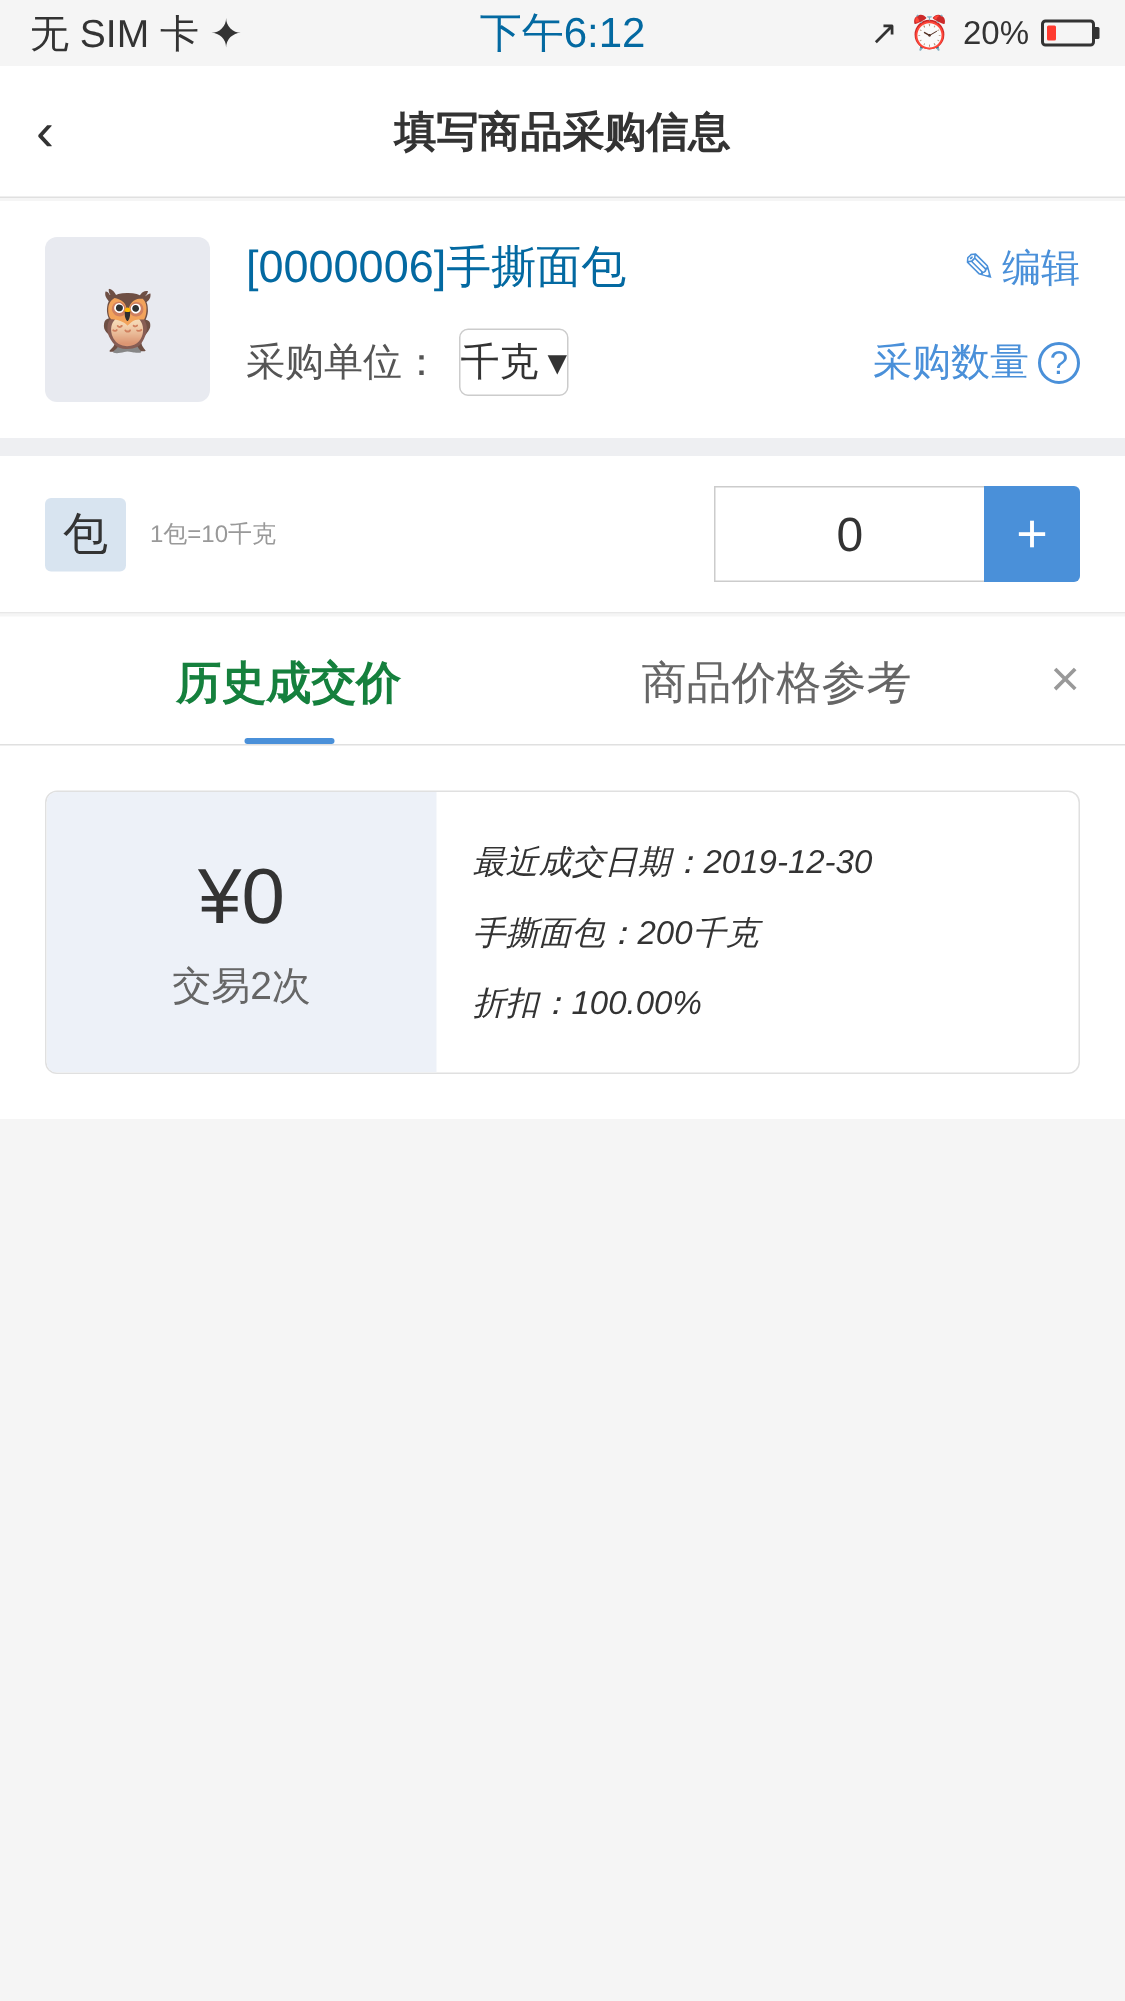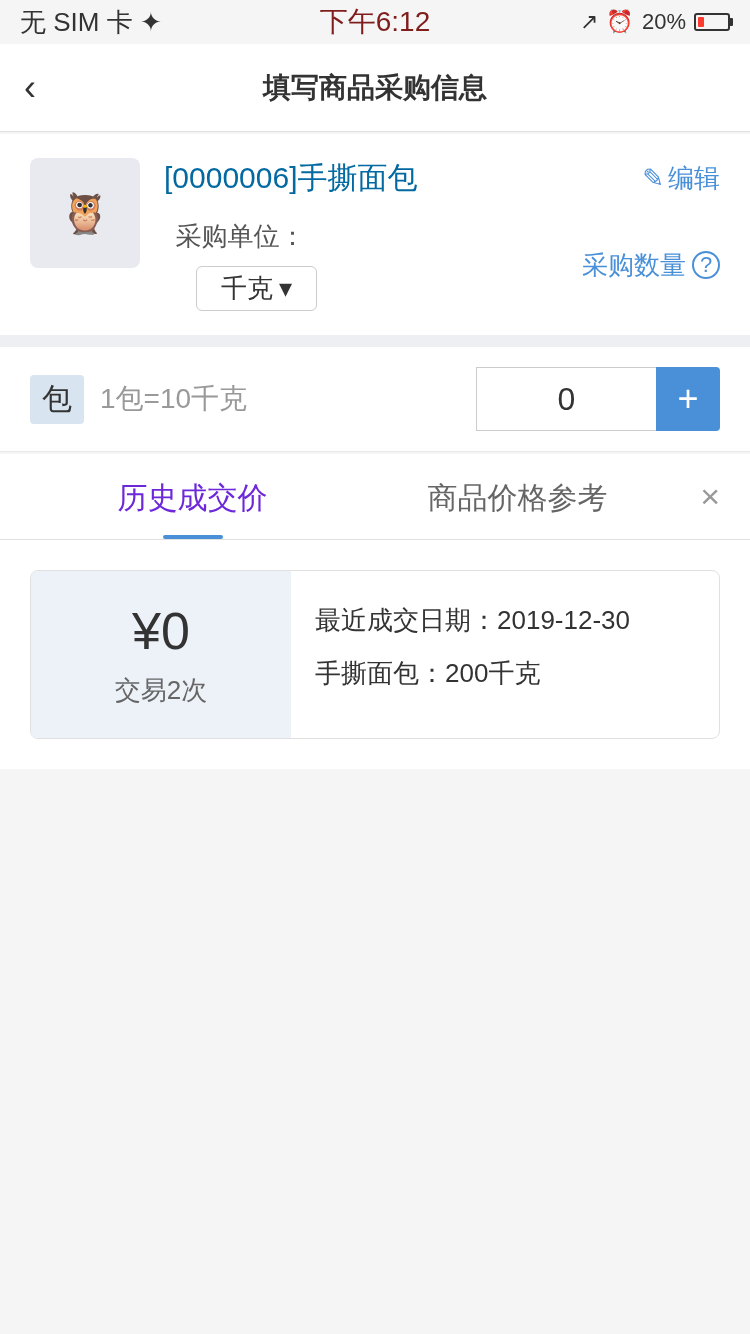--- a/index.html
+++ b/index.html
@@ -22,21 +22,21 @@
       justify-content: space-between;
       padding: 0 20px;
     }
     .status-left {
       font-size: 26px;
       color: #333;
       font-weight: 500;
     }
     .status-center {
       font-size: 28px;
-      color: #7f1d1d;
+      color: #0369a1;
       font-weight: 500;
       position: absolute;
       left: 50%;
       transform: translateX(-50%);
     }
     .status-right {
       display: flex;
       align-items: center;
       gap: 8px;
       font-size: 22px;
@@ -146,27 +146,26 @@
     }
     .unit-label {
       font-size: 26px;
       color: #555;
     }
     .unit-select {
       display: inline-flex;
       align-items: center;
       border: 1px solid #ccc;
       border-radius: 6px;
-      padding: 4px 24px;
+      padding: 4px 0;
       font-size: 26px;
       color: #333;
       background: #fff;
       gap: 6px;
       cursor: pointer;
-      margin-left: 32px;
     }
     .price-ref-btn {
       font-size: 26px;
       color: #4a90d9;
       display: flex;
       align-items: center;
       gap: 6px;
       cursor: pointer;
     }
 
@@ -192,21 +191,21 @@
     }
     .bao-label {
       font-size: 30px;
       color: #333;
       font-weight: 500;
       background: #d8e4f0;
       padding: 4px 12px;
       border-radius: 4px;
     }
     .bao-conversion {
-      font-size: 28px;
+      font-size: 16px;
       color: #999;
     }
     .quantity-input-group {
       display: flex;
       align-items: center;
       gap: 0;
     }
     .quantity-input {
       width: 180px;
       height: 64px;
@@ -249,22 +248,22 @@
     .tab-item {
       flex: 1;
       text-align: center;
       padding: 24px 0 20px;
       font-size: 30px;
       color: #666;
       cursor: pointer;
       position: relative;
     }
     .tab-item.active {
-      color: #6d28d9;
-      font-weight: 400;
+      color: #15803d;
+      font-weight: 700;
     }
     .tab-item.active::after {
       content: '';
       position: absolute;
       bottom: 0;
       left: 50%;
       transform: translateX(-50%);
       width: 60px;
       height: 4px;
       background: #4a90d9;
@@ -308,23 +307,24 @@
       margin-top: 12px;
     }
     .price-right {
       flex: 1;
       padding: 30px 24px;
       display: flex;
       flex-direction: column;
       gap: 14px;
     }
     .price-detail-row {
-      font-size: 26px;
+      font-size: 22px;
       color: #333;
       line-height: 1.5;
+      font-style: italic;
     }
 
     
     .page-rest {
       background: #f5f5f5;
       height: 600px;
     }
   </style>
 </head>
 <body>
@@ -353,21 +353,21 @@
   </div>
   <div class="product-details">
     <div class="product-name-row">
       <span class="product-name">[0000006]手撕面包</span>
       <span class="edit-btn">
         <span>✎</span>
         <span>编辑</span>
       </span>
     </div>
     <div class="unit-row">
-      <div style="display:flex; align-items:center; gap:12px;flex-direction:column;">
+      <div style="display:flex; align-items:center; gap:12px;">
         <span class="unit-label">采购单位：</span>
         <span class="unit-select">
           <span>千克</span>
           <span>▾</span>
         </span>
       </div>
       <span class="price-ref-btn">
         <span>采购数量</span>
         <span style="width:28px;height:28px;border-radius:50%;border:2px solid #4a90d9;display:inline-flex;align-items:center;justify-content:center;font-size:22px;">?</span>
       </span>
@@ -408,18 +408,21 @@
         </div>
         <div class="price-count">交易2次</div>
       </div>
       <div class="price-right">
         <div class="price-detail-row">
           <span>最近成交日期：</span><span>2019-12-30</span>
         </div>
         <div class="price-detail-row">
           <span>手撕面包：</span><span>200千克</span>
         </div>
+        <div class="price-detail-row">
+          <span>折扣：</span><span>100.00%</span>
+        </div>
       </div>
     </div>
   </div>
 </div>
 
 <div class="page-rest"></div>
 
 </body></html>

